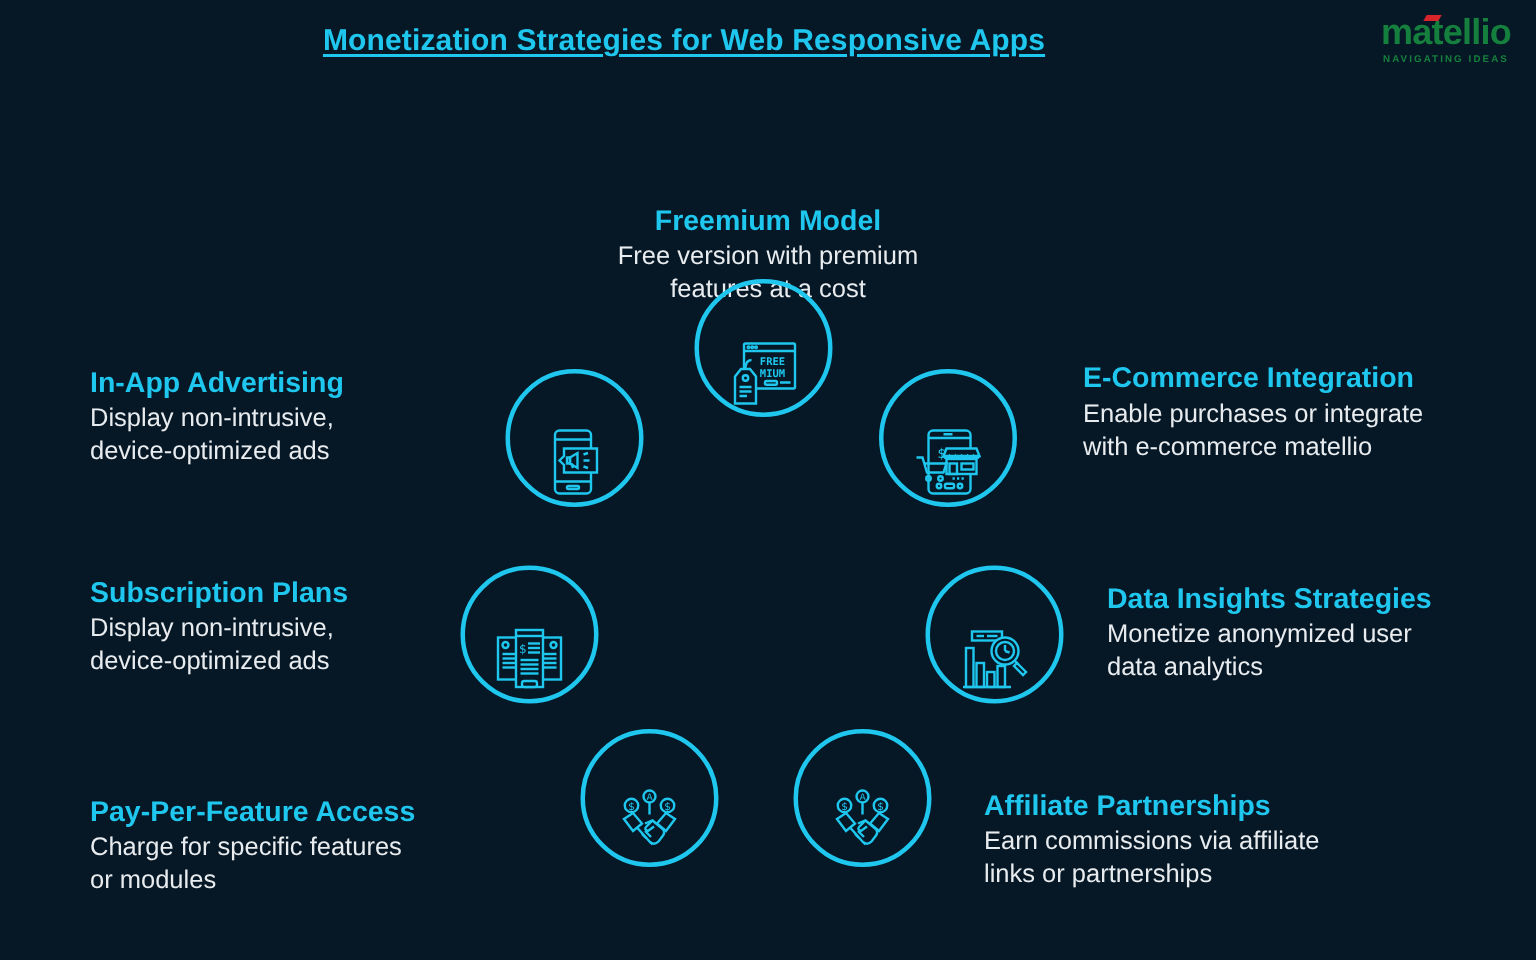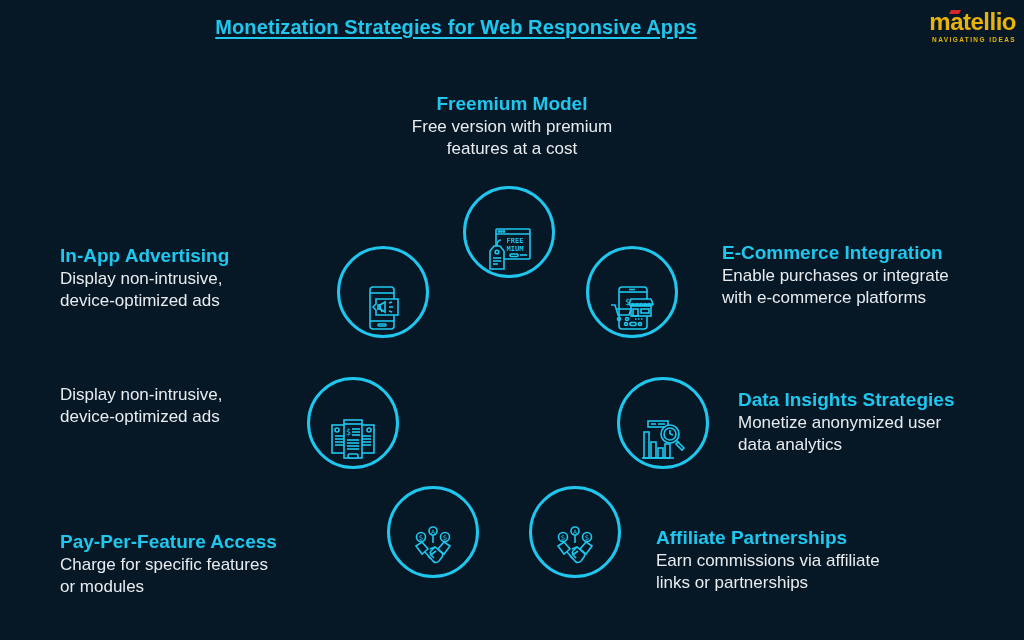--- a/index.html
+++ b/index.html
@@ -11,22 +11,22 @@
     }
     .title {
       position: absolute; left: 0; width: 912px; top: 16px;
       text-align: center;
       color: #1fc7ef; font-weight: bold; font-size: 20px;
       text-decoration: underline; text-underline-offset: 3px;
       font-family: "Liberation Sans", "DejaVu Sans", sans-serif;
       letter-spacing: 0.1px;
     }
     .logo {
-      position: absolute; left: 912px; top: 10px; width: 104px; text-align: right;
-      color: #eab308;
+      position: absolute; left: 912px; top: 10px; width: 104px; text-align: center;
+      color: #15803d;
     }
     .logo .wordmark {
       font-family: "Liberation Sans", sans-serif; font-weight: bold;
       font-size: 24px; letter-spacing: -0.5px; line-height: 24px; position: relative;
     }
     .logo .accent {
       position: absolute; top: 0px; left: 38px; width: 10px; height: 4px;
       background: #d8252c; transform: skewX(-30deg);
     }
     .logo .tagline {
@@ -43,21 +43,21 @@
       position: absolute;
       font-family: "Liberation Sans", "DejaVu Sans", sans-serif;
     }
     .label .h {
       color: #1fc7ef; font-weight: bold; font-size: 19px; line-height: 24px;
     }
     .label .d {
       color: #e8ecef; font-size: 17px; line-height: 22px;
     }
     .right-align { text-align: left; }
-    .center-align { text-align: center; }
+    .center-align { text-align: center; margin-top: 44px; }
   </style>
 </head>
 <body>
 
 <div class="title">Monetization Strategies for Web Responsive Apps</div>
 
 <div class="logo">
   <div class="wordmark">
     <span class="accent"></span>
     <span>matellio</span>
@@ -108,21 +108,21 @@
     <line x1="25" y1="28" x2="26" y2="31"></line>
     <line x1="33" y1="22" x2="36" y2="21"></line>
       <line x1="33" y1="26" x2="37" y2="26"></line>
       <line x1="33" y1="30" x2="36" y2="31"></line>
   </svg>
 </div>
 
 <div class="label" style="left:722px; top:241px; width:290px;">
   <div class="h">E-Commerce Integration</div>
   <div class="d">Enable purchases or integrate</div>
-  <div class="d">with e-commerce platforms</div>
+  <div class="d">with e-commerce matellio</div>
 </div>
 <div class="circle" style="left:586px; top:246px;">
   <svg viewBox="0 0 54 54" fill="none" stroke="#1fc7ef" stroke-width="1.6">
     <rect x="14" y="6" width="28" height="42" rx="3"></rect>
     <line x1="14" y1="11" x2="42" y2="11"></line>
     <line x1="24" y1="8.5" x2="30" y2="8.5"></line>
     <text x="20" y="24" font-size="9" fill="#1fc7ef" stroke="none" font-family="DejaVu Sans, sans-serif">$</text>
     <path d="M26 18 L46 18 L48 23 L24 23 Z" fill="#061826"></path>
     <path d="M24 23 Q26 26 28 23 Q30 26 32 23 Q34 26 36 23 Q38 26 40 23 Q42 26 44 23 Q46 26 48 23"></path>
     <rect x="26" y="25" width="20" height="10" fill="#061826"></rect>
@@ -132,20 +132,21 @@
     <circle cx="14" cy="38" r="1.5"></circle>
       <circle cx="22" cy="38" r="1.5"></circle>
     <line x1="30" y1="38" x2="38" y2="38" stroke-dasharray="1.5 1.5"></line>
     <circle cx="21" cy="43" r="1.5"></circle>
       <rect x="25" y="41.5" width="6" height="3" rx="1"></rect>
       <circle cx="35" cy="43" r="1.5"></circle>
   </svg>
 </div>
 
 <div class="label right-align" style="left:60px; top:384px; width:222px;">
+  <div class="h">Subscription Plans</div>
   <div class="d">Display non-intrusive,</div>
   <div class="d">device-optimized ads</div>
 </div>
 <div class="circle" style="left:307px; top:377px;">
   <svg viewBox="0 0 54 54" fill="none" stroke="#1fc7ef" stroke-width="1.6">
     <rect x="6" y="13" width="14" height="28"></rect>
     <circle cx="11" cy="18" r="2"></circle>
     <line x1="9" y1="24" x2="18" y2="24"></line>
       <line x1="9" y1="27" x2="18" y2="27"></line>
       <line x1="9" y1="30" x2="18" y2="30"></line>

